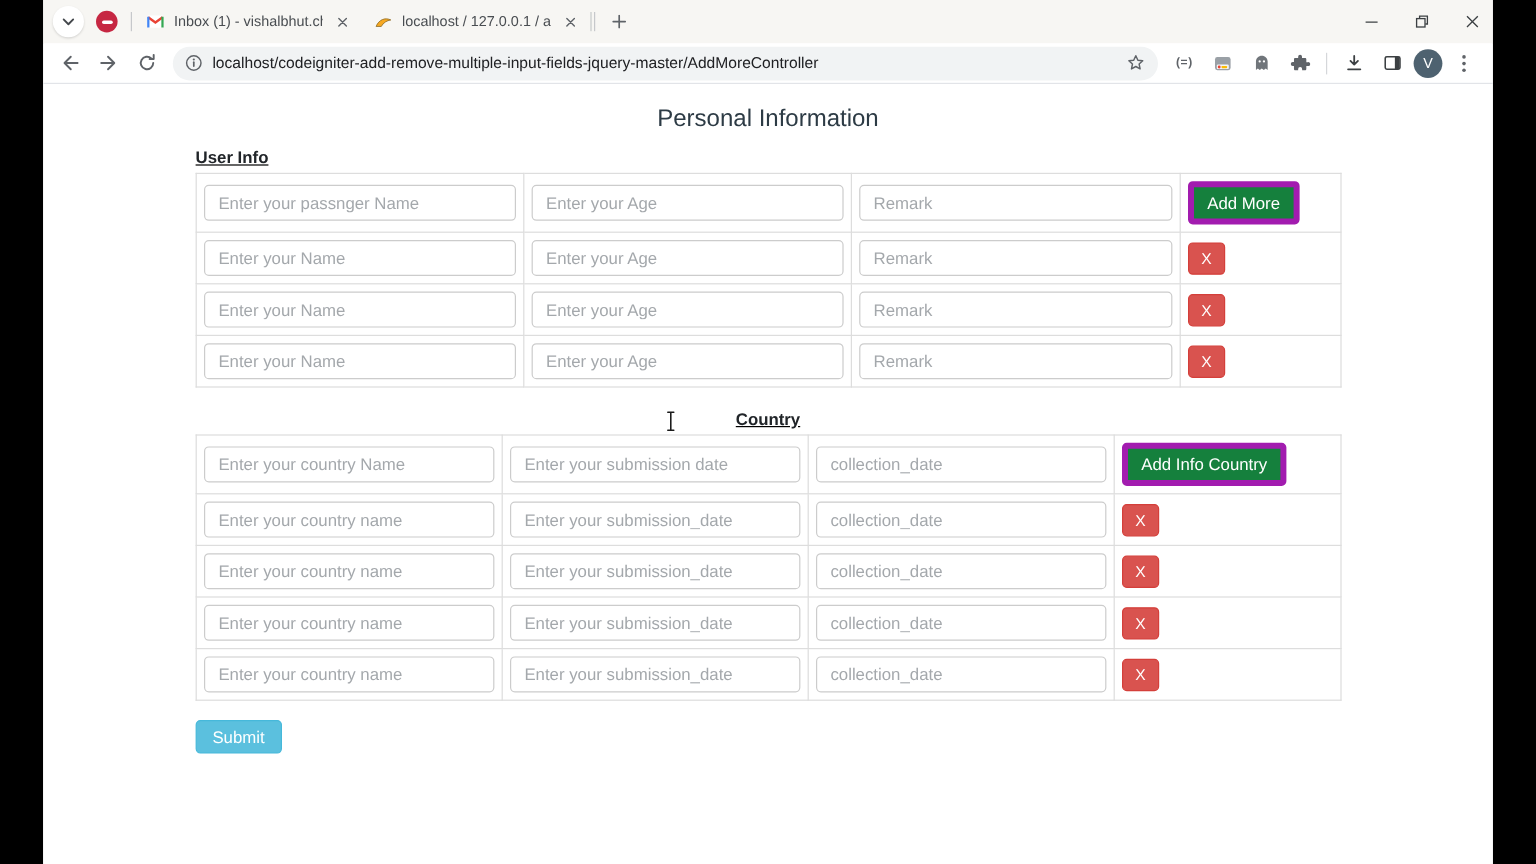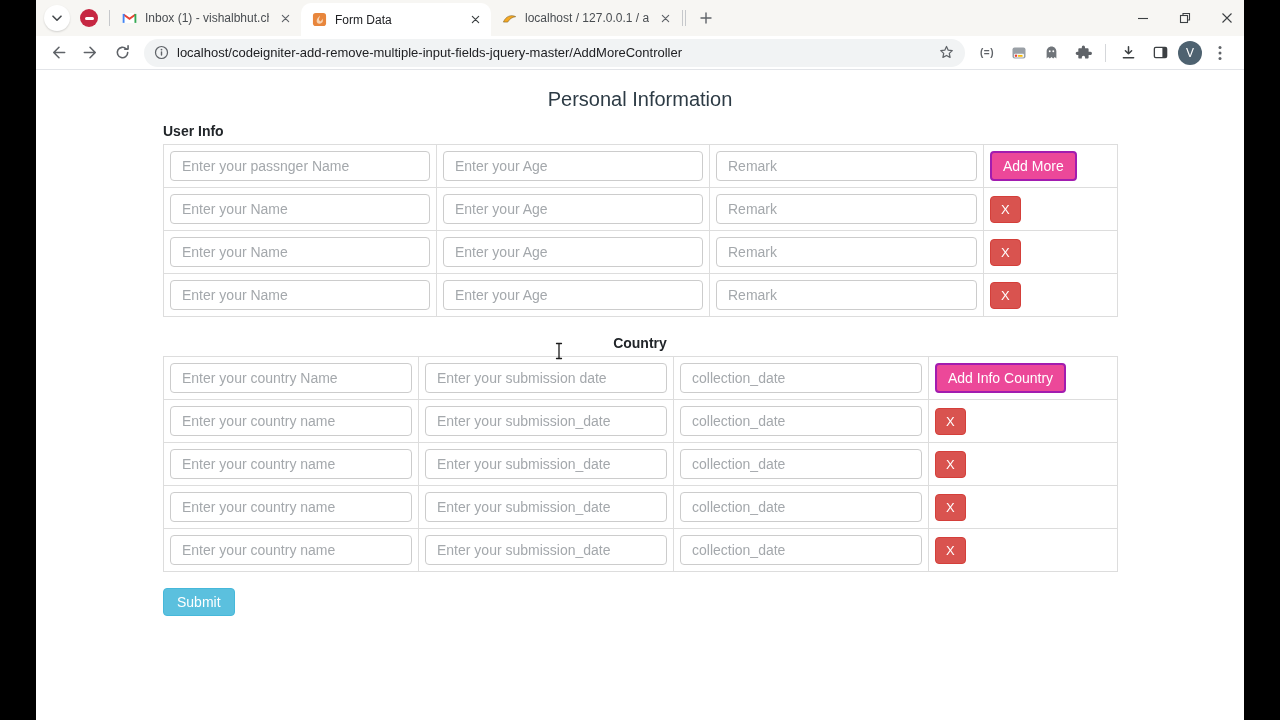--- a/index.html
+++ b/index.html
@@ -28,29 +28,29 @@
   .omnibox { flex:1; height:28px; background:#f1f3f4; border-radius:14px; display:flex; align-items:center; padding:0 10px 0 10px; margin:0 4px; min-width:0; }
   .url-text { flex:1; font-size:13px; color:#202124; white-space:nowrap; overflow:hidden; margin-left:8px; }
   .ext-badge { font-size:10px; font-weight:bold; color:#5f6368; letter-spacing:.5px; }
   .tool-icon { width:28px; height:28px; display:flex; align-items:center; justify-content:center; flex:0 0 auto; }
   .toolbar-sep { width:1px; height:18px; background:#d5d7da; margin:0 4px; flex:0 0 auto; }
   .avatar { width:24px; height:24px; border-radius:50%; background:#4e6270; color:#fff; font-size:12px; display:flex; align-items:center; justify-content:center; flex:0 0 auto; }
 
   
   .page { position:relative; height:650px; background:#fff; overflow:hidden; }
   .page-title { text-align:center; font-size:20px; font-weight:400; color:#2d3b45; margin:18px 0 10px; }
-  .container { width:954px; margin:12px auto; }
+  .container { width:954px; margin:12px auto;text-decoration:underline; }
   .section-label { display:block; font-size:14px; font-weight:bold; color:#212529; margin:0 0 5px; }
   .section-label.second { margin-top:18px;text-align:center; }
   table.form-table { border-collapse:collapse; table-layout:fixed; width:954px; }
   table.form-table td { border:1px solid #ddd; padding:6px; vertical-align:middle; }
   .form-table input { width:100%; height:30px; padding:5px 11px; border:1px solid #ccc; border-radius:4px; font-size:14px; color:#a21caf; font-family:"Liberation Sans", sans-serif; background:#fff; }
   .form-table input::placeholder { color:#a4a8ac; opacity:1; }
   .btn { display:inline-block; border-radius:4px; color:#fff; font-size:14px; font-family:"Liberation Sans", sans-serif; cursor:pointer; }
-  .btn-add { background:#ec4899; border:2px solid #a21caf; padding:5px 11px; }
+  .btn-add { background:#15803d; border:5px solid #a21caf; padding:5px 11px; }
   .btn-x { background:#d9534f; border:1px solid #d43f3a; padding:5px 10px; font-size:13px; }
   .btn-submit { background:#5bc0de; border:1px solid #46b8da; padding:5px 13px; margin-top:16px; }
   .text-cursor { position:absolute; left:518px; top:272px; }
 
   svg { display:block; }
 </style>
 </head>
 <body>
 
 <div class="stage">
@@ -79,34 +79,20 @@
             </svg>
         </span>
         <span class="tab-label">Inbox (1) - vishalbhut.champion</span>
         <span class="tab-close">
             <svg width="9" height="9" viewBox="0 0 10 10">
               <path d="M1.5 1.5l7 7M8.5 1.5l-7 7" stroke="#5f6368" stroke-width="1.3" stroke-linecap="round"></path>
             </svg>
           </span>
       </div>
 
-      <div class="tab active">
-        <span class="favicon">
-          <svg width="15" height="15" viewBox="0 0 16 16">
-              <rect x="1" y="1" width="14" height="14" rx="3" fill="#e8863c"></rect>
-              <path d="M8 3.6c1 1.5-.6 2.5-.6 4 0 1.4 1.6 2.4 1.6 2.4s2-1 2-3c1.4 2.6.4 5.4-3 5.4S4.6 9.2 5.6 7.2 8 5.1 8 3.6z" fill="#f7d3b2"></path>
-            </svg>
-        </span>
-        <span class="tab-label">Form Data</span>
-        <span class="tab-close">
-            <svg width="9" height="9" viewBox="0 0 10 10">
-              <path d="M1.5 1.5l7 7M8.5 1.5l-7 7" stroke="#3c4043" stroke-width="1.3" stroke-linecap="round"></path>
-            </svg>
-          </span>
-      </div>
 
       <div class="tab">
         <span class="favicon">
           <svg width="15" height="15" viewBox="0 0 16 16">
               <path d="M1.5 11.8C4 5.6 9.6 3.6 14.6 6c-3.4.5-6.7 2.4-8.5 5.8z" fill="#f6a821" stroke="#8a6a28" stroke-width="0.7"></path>
             </svg>
         </span>
         <span class="tab-label">localhost / 127.0.0.1 / add_more</span>
         <span class="tab-close">
             <svg width="9" height="9" viewBox="0 0 10 10">

